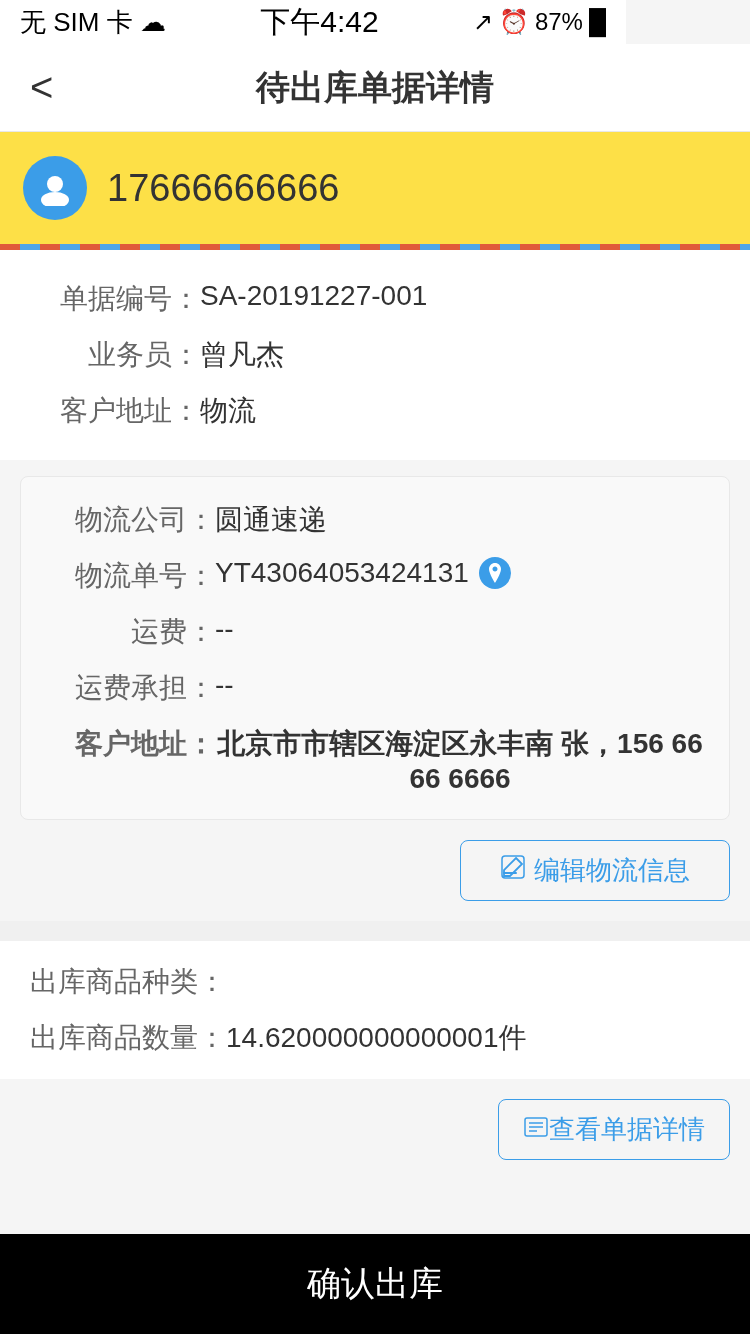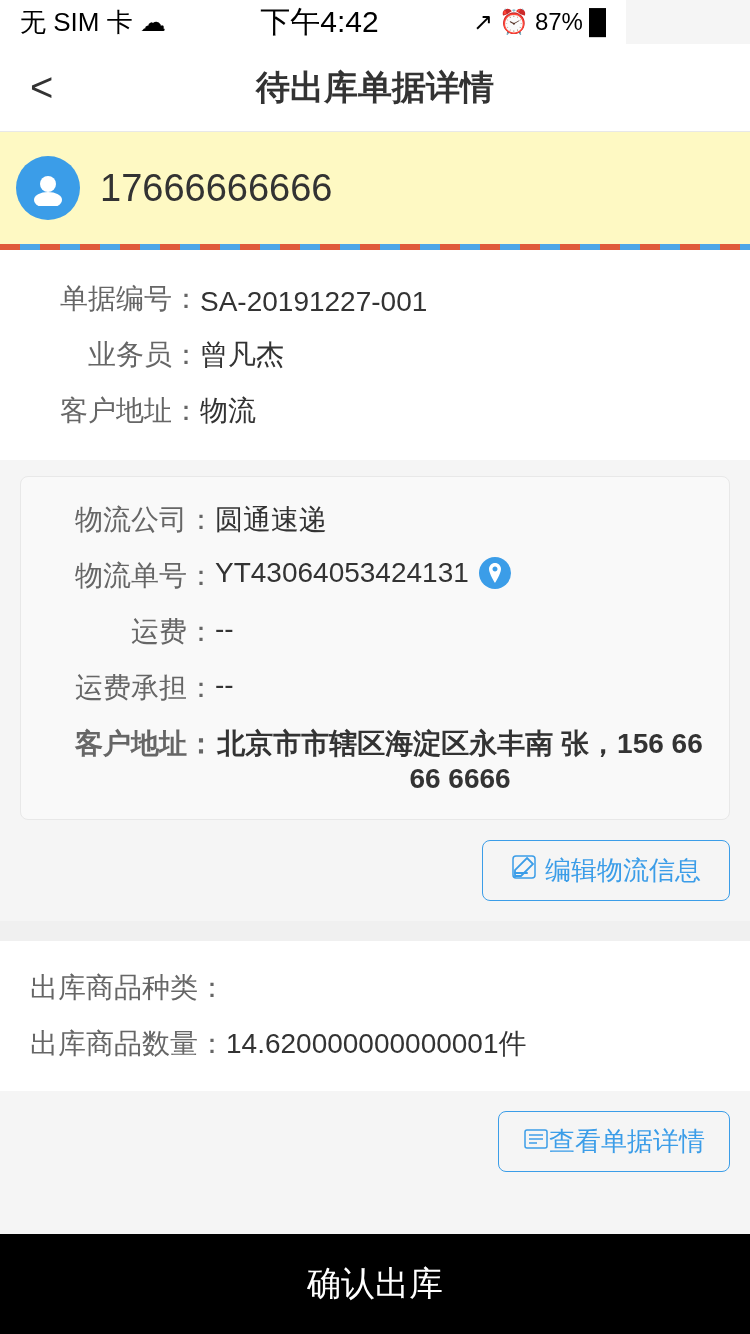--- a/index.html
+++ b/index.html
@@ -61,22 +61,22 @@
     }
     .nav-title {
       font-size: 34px;
       font-weight: 600;
       color: #333;
       text-align: right;
     }
 
     
     .customer-header {
-      background: #fef9c3;
-      padding: 24px 16px;
+      background: #fde047;
+      padding: 24px 23px;
       display: flex;
       align-items: center;
       gap: 20px;
       position: relative;
     }
     .customer-avatar {
       width: 64px;
       height: 64px;
       border-radius: 50%;
       background: #3b9de8;
@@ -104,21 +104,21 @@
       );
     }
 
     
     .info-section {
       background: #fff;
       padding: 30px 30px;
     }
     .info-row {
       display: flex;
-      align-items: flex-end;
+      align-items: flex-start;
       margin-bottom: 18px;
       font-size: 28px;
     }
     .info-row:last-child {
       margin-bottom: 0;
     }
     .info-label {
       color: #666;
       white-space: nowrap;
       min-width: 170px;
@@ -174,39 +174,39 @@
       flex-shrink: 0;
     }
     .edit-btn {
       margin: 20px 20px 20px auto;
       display: flex;
       justify-content: flex-end;
     }
     .edit-btn-inner {
       border: 1.5px solid #3b9de8;
       border-radius: 8px;
-      padding: 12px 28px;
+      padding: 12px 39px;
       color: #3b9de8;
       font-size: 26px;
       display: flex;
       align-items: center;
       gap: 8px;
       cursor: pointer;
     }
 
     
     .section-separator {
       height: 20px;
       background: #f0f0f0;
     }
 
     
     .goods-section {
       background: #fff;
-      padding: 28px 30px;
+      padding: 22px 30px;
     }
     .view-detail-btn {
       margin: 20px 20px 0 auto;
       display: flex;
       justify-content: flex-end;
     }
     .view-detail-btn-inner {
       border: 1.5px solid #3b9de8;
       border-radius: 8px;
       padding: 12px 24px;

